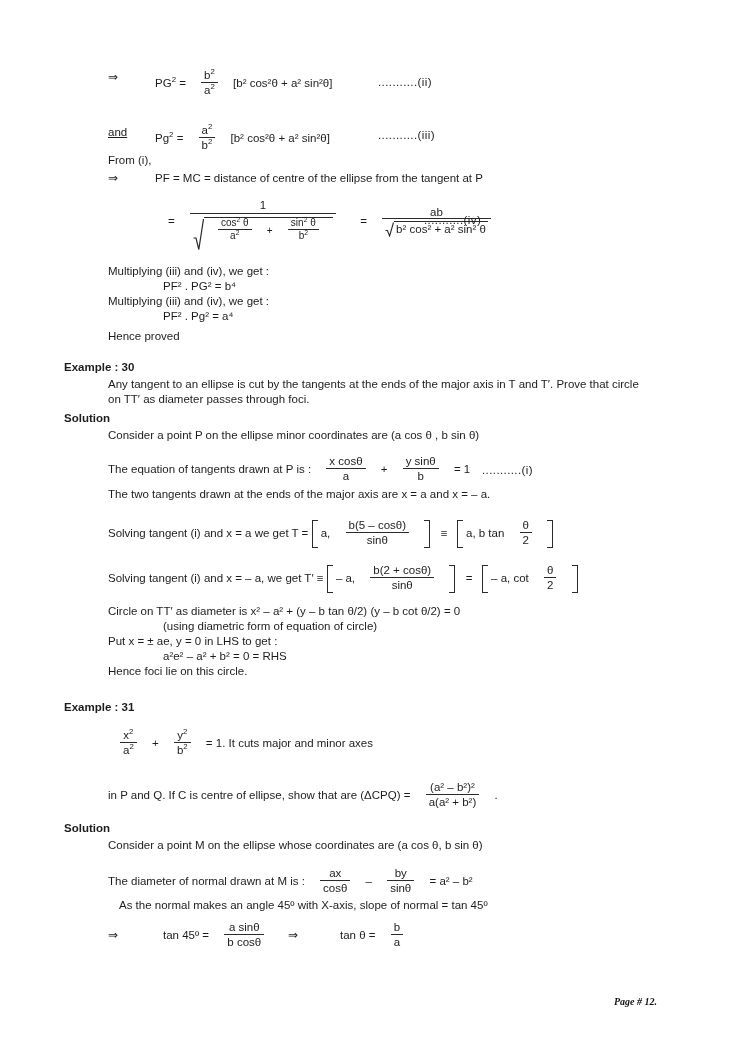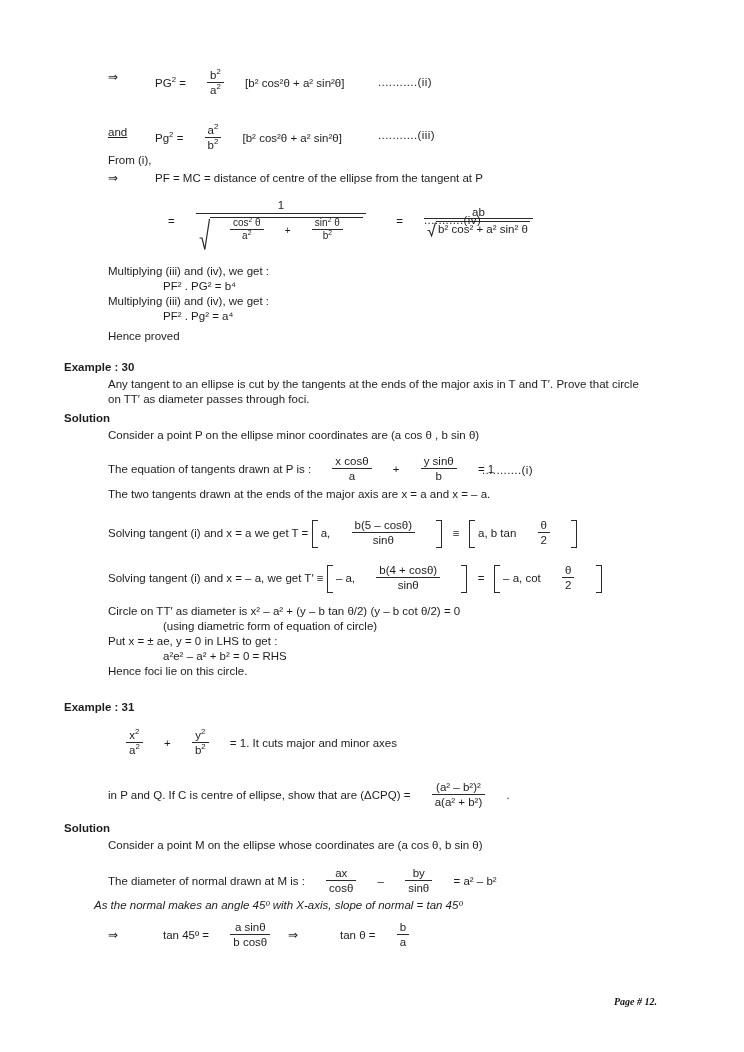--- a/index.html
+++ b/index.html
@@ -27,21 +27,21 @@
     white-space: nowrap;
     color: #1d1d1d;
   }
   .bold { font-weight: bold; }
   .arrow { font-size: 12px; }
   .frac {
     display: inline-block;
     vertical-align: middle;
     text-align: center;
     line-height: 1.05;
-    margin: 0 18px;
+    margin: 0 12px;
     position: relative;
     top: -0.1em;
   }
   .frac > .num {
     display: block;
     padding: 0 3px 1px 3px;
     border-bottom: 1px solid #2a2a2a;
   }
   .frac > .den {
     display: block;
@@ -271,21 +271,21 @@
     </span>
     <span class="brk-r" style="height:26px;"></span>
   </div>
 
   <div class="blk txt" style="left:108px; top:563px; line-height:normal;">
     <span>Solving tangent (i) and x = – a, we get T′ ≡</span>
     <span class="brk" style="height:26px;"></span>
     <span class="brkbox">
       <span>– a,</span>
       <span class="frac">
-        <span class="num"><span>b(4 + cosθ)</span></span>
+        <span class="num"><span>b(2 + cosθ)</span></span>
         <span class="den"><span>sinθ</span></span>
       </span>
     </span>
     <span class="brk-r" style="height:26px;"></span>
     <span style="display:inline-block;width:4px;"></span>
     <span>=</span>
     <span style="display:inline-block;width:3px;"></span>
     <span class="brk" style="height:26px;"></span>
     <span class="brkbox">
       <span>– a, cot</span>
@@ -353,21 +353,21 @@
       <span class="den"><span>cosθ</span></span>
     </span>
     <span>–</span>
     <span class="frac">
       <span class="num"><span>by</span></span>
       <span class="den"><span>sinθ</span></span>
     </span>
     <span>= a² – b²</span>
   </div>
 
-  <div class="blk txt" style="left:94px; top:898px;font-style:italic;">
+  <div class="blk txt" style="left:119px; top:898px;">
     <span>As the normal makes an angle 45º with X-axis, slope of normal = tan 45º</span>
   </div>
 
   <div class="blk txt" style="left:108px; top:928px;">
     <span class="arrow">⇒</span>
   </div>
   <div class="blk txt" style="left:163px; top:922px; line-height:normal;">
     <span>tan 45º =</span>
     <span class="frac">
       <span class="num"><span>a sinθ</span></span>

